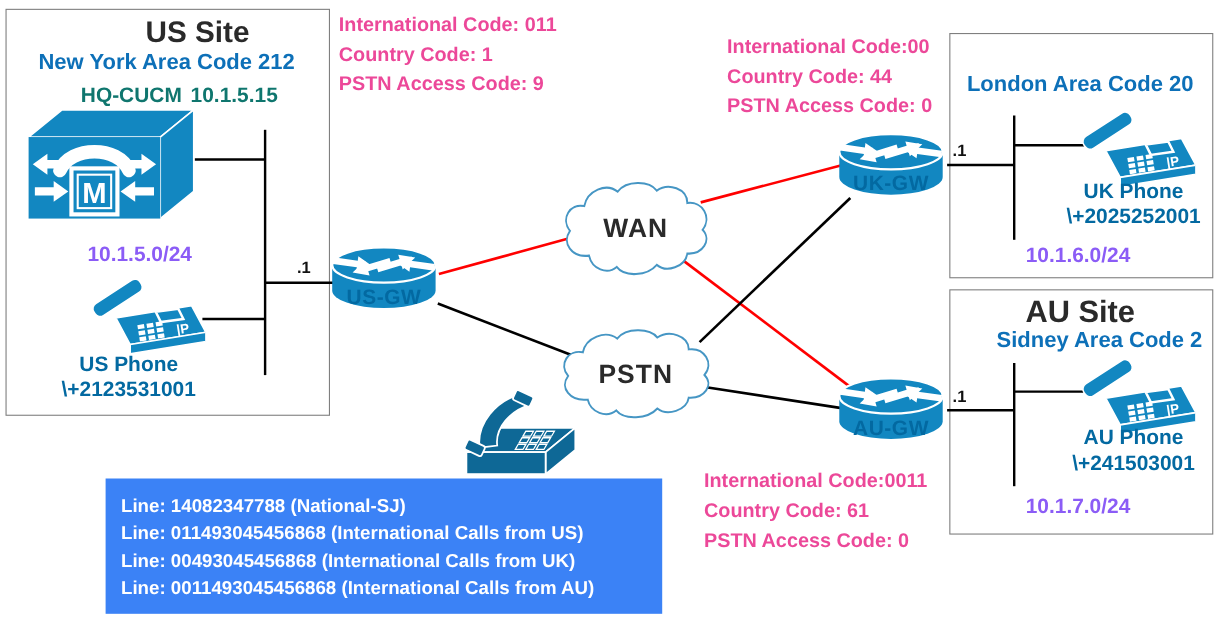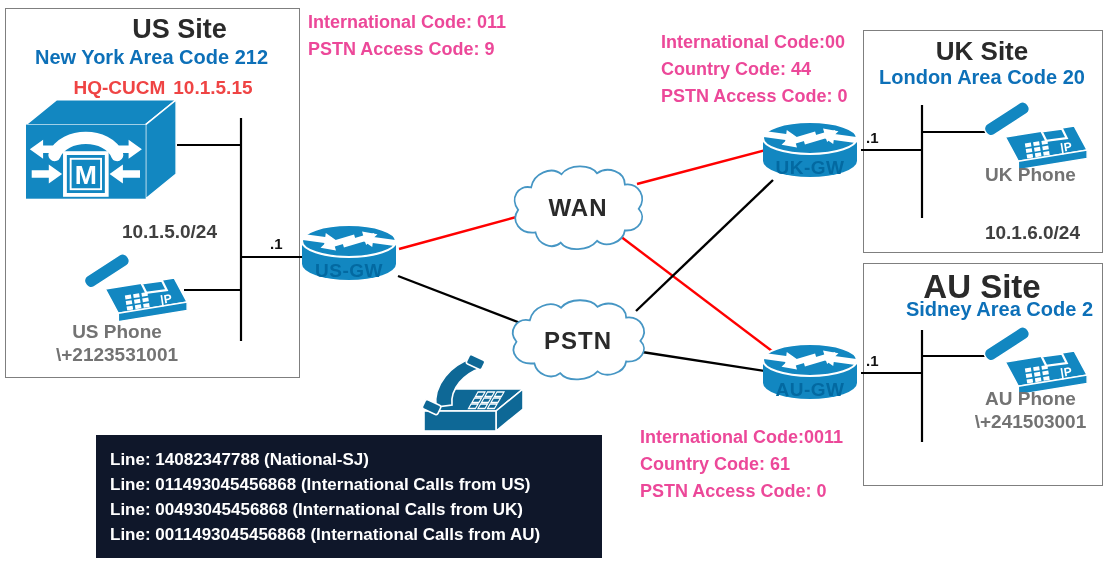--- a/index.html
+++ b/index.html
@@ -3,29 +3,29 @@
 <meta charset="utf-8">
 <style>
   html,body{margin:0;padding:0;background:#fff;}
   #canvas{position:relative;width:1106px;height:572px;background:#fff;overflow:hidden;
           font-family:"Liberation Sans","DejaVu Sans",sans-serif;font-weight:bold;}
   #wires{position:absolute;left:0;top:0;z-index:1;}
   .abs{position:absolute;z-index:2;}
   .site-box{border:1.5px solid #7f7f7f;background:transparent;z-index:0;}
   .site-title{font-size:27px;color:#2a2a2a;text-align:center;white-space:nowrap;}
   .site-sub{font-size:20px;color:#0d70b8;text-align:center;white-space:nowrap;}
-  .host-line{font-size:19px;color:#ef4444;text-align:center;white-space:nowrap;}
+  .host-line{font-size:19px;color:#0f766e;text-align:center;white-space:nowrap;}
   .host-line span{margin:0 4px;}
-  .subnet{font-size:19px;color:#404040;text-align:right;white-space:nowrap;}
-  .phone-label{font-size:19px;color:#737373;text-align:center;line-height:23px;white-space:nowrap;}
+  .subnet{font-size:19px;color:#8b5cf6;text-align:center;white-space:nowrap;}
+  .phone-label{font-size:19px;color:#0369a1;text-align:center;line-height:23px;white-space:nowrap;}
   .gw-label{font-size:19px;color:#0369a1;text-align:center;letter-spacing:.5px;white-space:nowrap;}
   .iface{font-size:15px;color:#111;white-space:nowrap;}
   .codes{font-size:18px;color:#ec4899;line-height:27px;white-space:nowrap;}
   .cloud-label{font-size:24px;color:#2a2a2a;text-align:center;letter-spacing:1px;}
-  .navy-panel{background:#0f172a;color:#fff;padding:12px 8px 0 14px;font-size:17px;line-height:25px;}
+  .navy-panel{background:#3b82f6;color:#fff;padding:12px 8px 0 14px;font-size:17px;line-height:25px;}
   .navy-panel div{white-space:nowrap;}
 </style>
 </head>
 <body>
 
 <div id="canvas">
 
   <div class="abs site-box" style="left:5px;top:8px;width:293px;height:368px;"></div>
   <div class="abs site-box" style="left:863px;top:30px;width:238px;height:221px;"></div>
   <div class="abs site-box" style="left:863px;top:263px;width:238px;height:221px;"></div>
@@ -172,38 +172,40 @@
   <div class="abs host-line" style="left:16px;top:77px;width:294px;">
     <span>HQ-CUCM</span><span>10.1.5.15</span>
   </div>
   <div class="abs subnet" style="left:37px;top:221px;width:180px;">10.1.5.0/24</div>
   <div class="abs phone-label" style="left:37px;top:320px;width:160px;">
     <div>US Phone</div>
     <div>\+2123531001</div>
   </div>
   <div class="abs iface" style="left:270px;top:235px;">.1</div>
 
-  <div class="abs site-title" style="left:863px;top:36px;width:238px;font-size:26px;">UK Site</div>
   <div class="abs site-sub" style="left:863px;top:66px;width:238px;">London Area Code 20</div>
   <div class="abs phone-label" style="left:958px;top:163px;width:145px;">
     <div>UK Phone</div>
+    <div>\+2025252001</div>
   </div>
   <div class="abs subnet" style="left:880px;top:222px;width:200px;">10.1.6.0/24</div>
   <div class="abs iface" style="left:866px;top:129px;">.1</div>
 
-  <div class="abs site-title" style="left:863px;top:268px;width:238px;font-size:33px;">AU Site</div>
+  <div class="abs site-title" style="left:863px;top:268px;width:238px;font-size:28px;">AU Site</div>
   <div class="abs site-sub" style="left:863px;top:298px;width:273px;">Sidney Area Code 2</div>
   <div class="abs phone-label" style="left:958px;top:387px;width:145px;">
     <div>AU Phone</div>
     <div>\+241503001</div>
   </div>
+  <div class="abs subnet" style="left:880px;top:450px;width:200px;">10.1.7.0/24</div>
   <div class="abs iface" style="left:866px;top:352px;">.1</div>
 
   <div class="abs codes" style="left:308px;top:9px;">
     <div>International Code: 011</div>
+    <div>Country Code: 1</div>
     <div>PSTN Access Code: 9</div>
   </div>
   <div class="abs codes" style="left:661px;top:29px;">
     <div>International Code:00</div>
     <div>Country Code: 44</div>
     <div>PSTN Access Code: 0</div>
   </div>
   <div class="abs codes" style="left:640px;top:424px;">
     <div>International Code:0011</div>
     <div>Country Code: 61</div>

